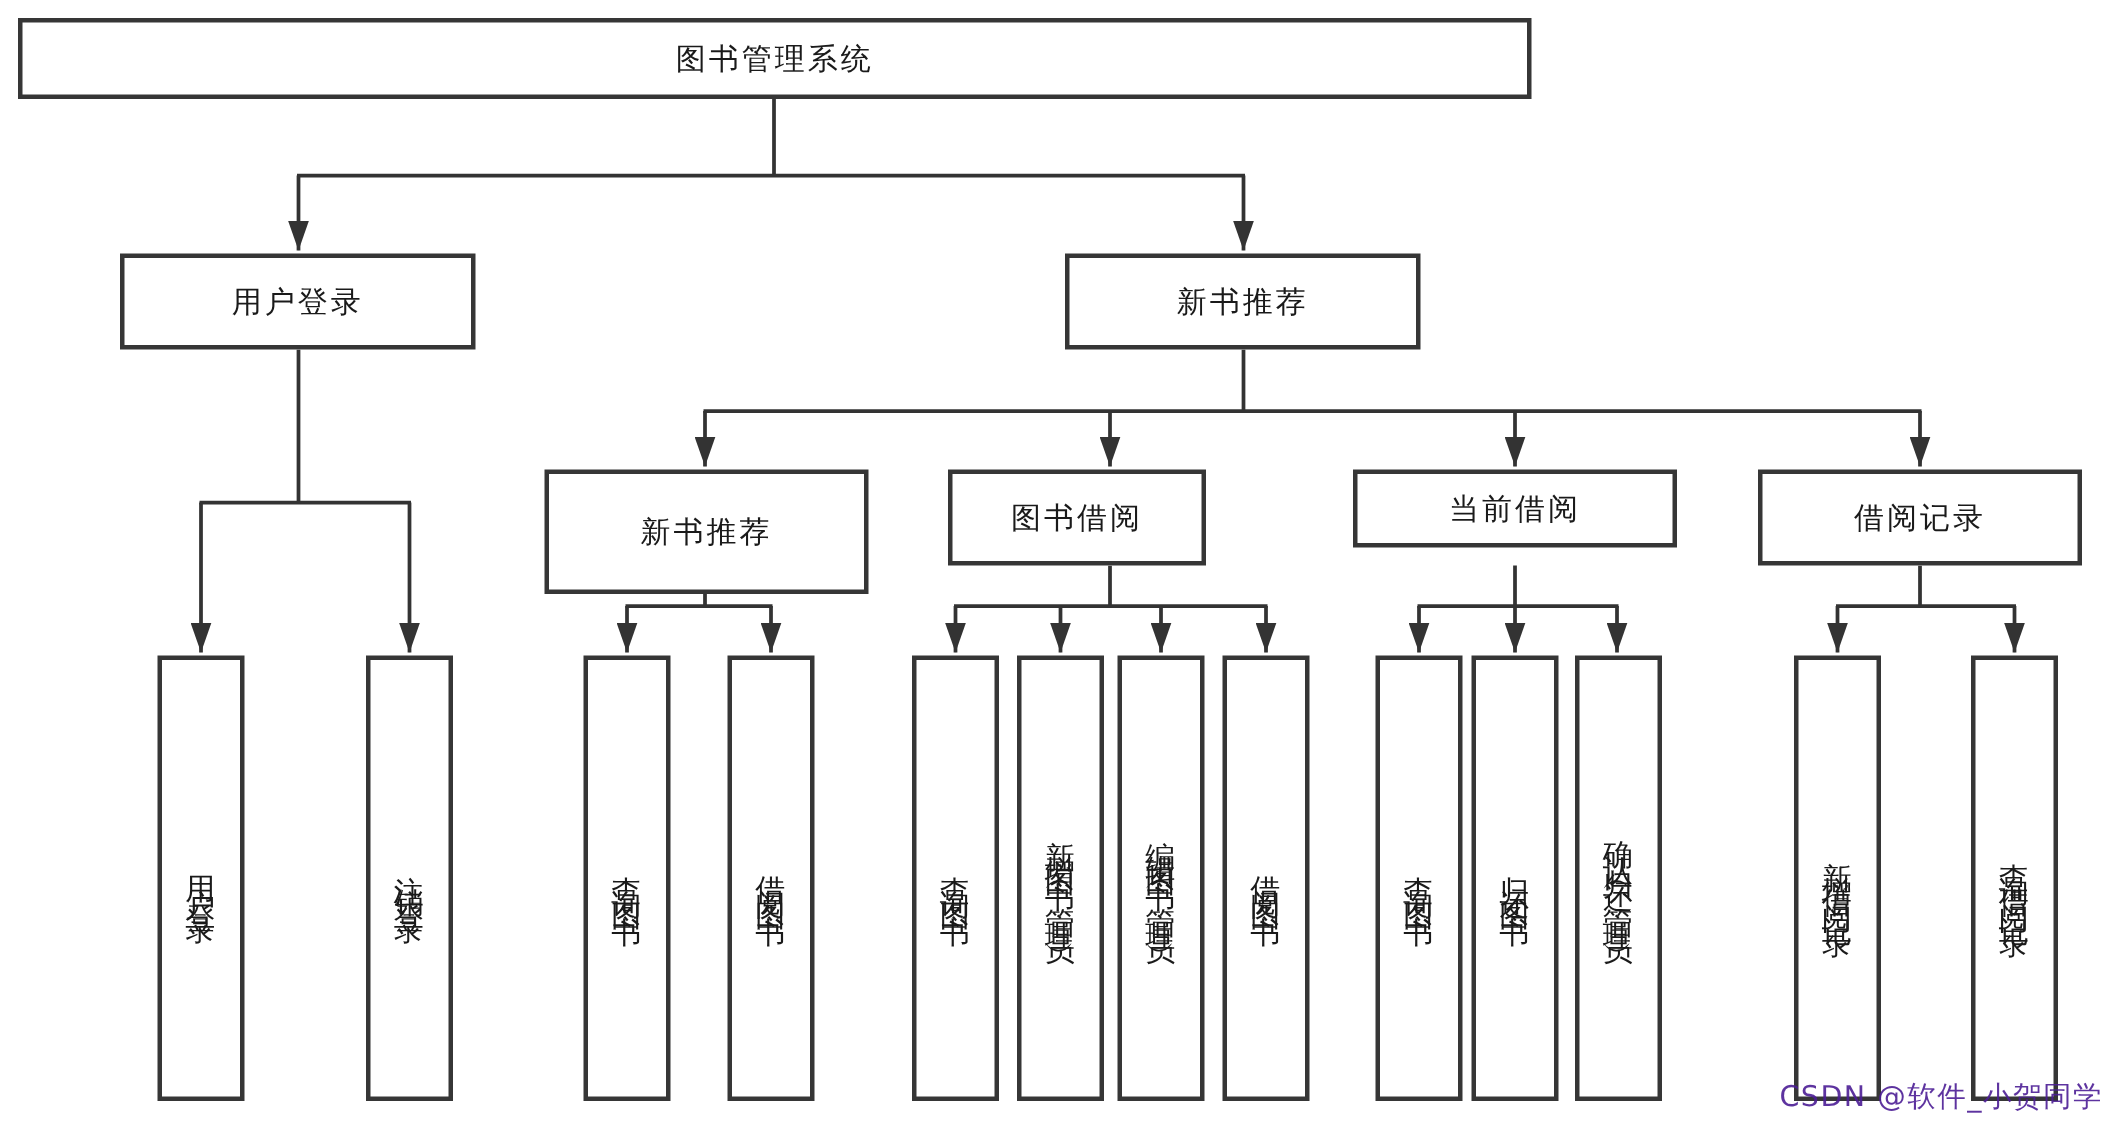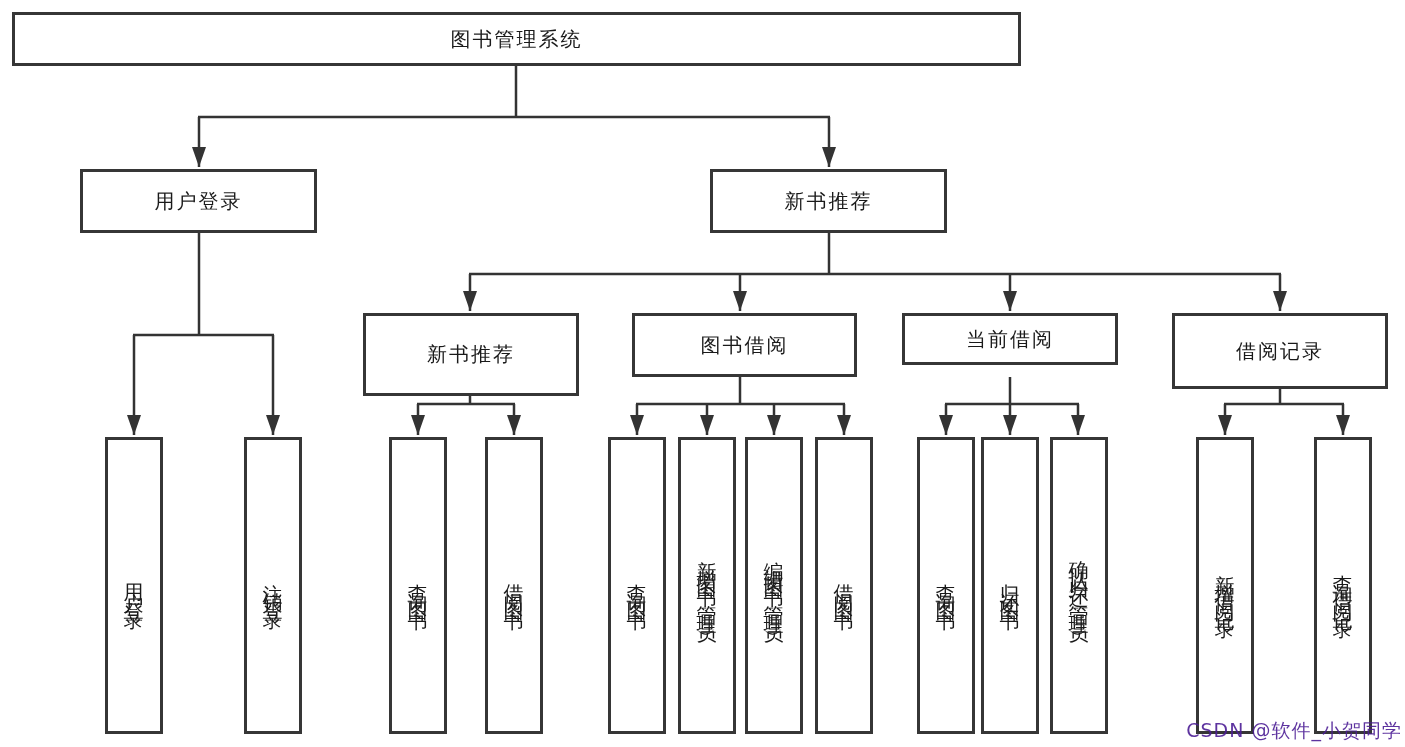--- a/index.html
+++ b/index.html
@@ -51,23 +51,23 @@
     opacity: 0.9;
     letter-spacing: 1px;
     z-index: 5;
     white-space: nowrap;
   }
   
   #n-root      { left: 12px;  top: 12px;  width: 1009px; height: 54px; }
   #n-login     { left: 80px;  top: 169px; width: 237px;  height: 64px; }
   #n-mgmt      { left: 710px; top: 169px; width: 237px;  height: 64px; }
   #n-newbook   { left: 363px; top: 313px; width: 216px;  height: 83px; }
-  #n-borrow    { left: 632px; top: 313px; width: 225px;  height: 64px; }
+  #n-borrow    { left: 632px; top: 313px; width: 172px;  height: 64px; }
   #n-current   { left: 902px; top: 313px; width: 216px;  height: 52px; }
-  #n-record    { left: 1172px;top: 313px; width: 216px;  height: 76px; }
+  #n-record    { left: 1172px;top: 313px; width: 216px;  height: 64px; }
   .leaf { top: 437px; width: 58px; height: 297px; }
   #l-login-0   { left: 105px; }
   #l-login-1   { left: 244px; }
   #l-newbook-0 { left: 389px; }
   #l-newbook-1 { left: 485px; }
   #l-borrow-0  { left: 608px; }
   #l-borrow-1  { left: 678px; }
   #l-borrow-2  { left: 745px; }
   #l-borrow-3  { left: 815px; }
   #l-current-0 { left: 917px; }

